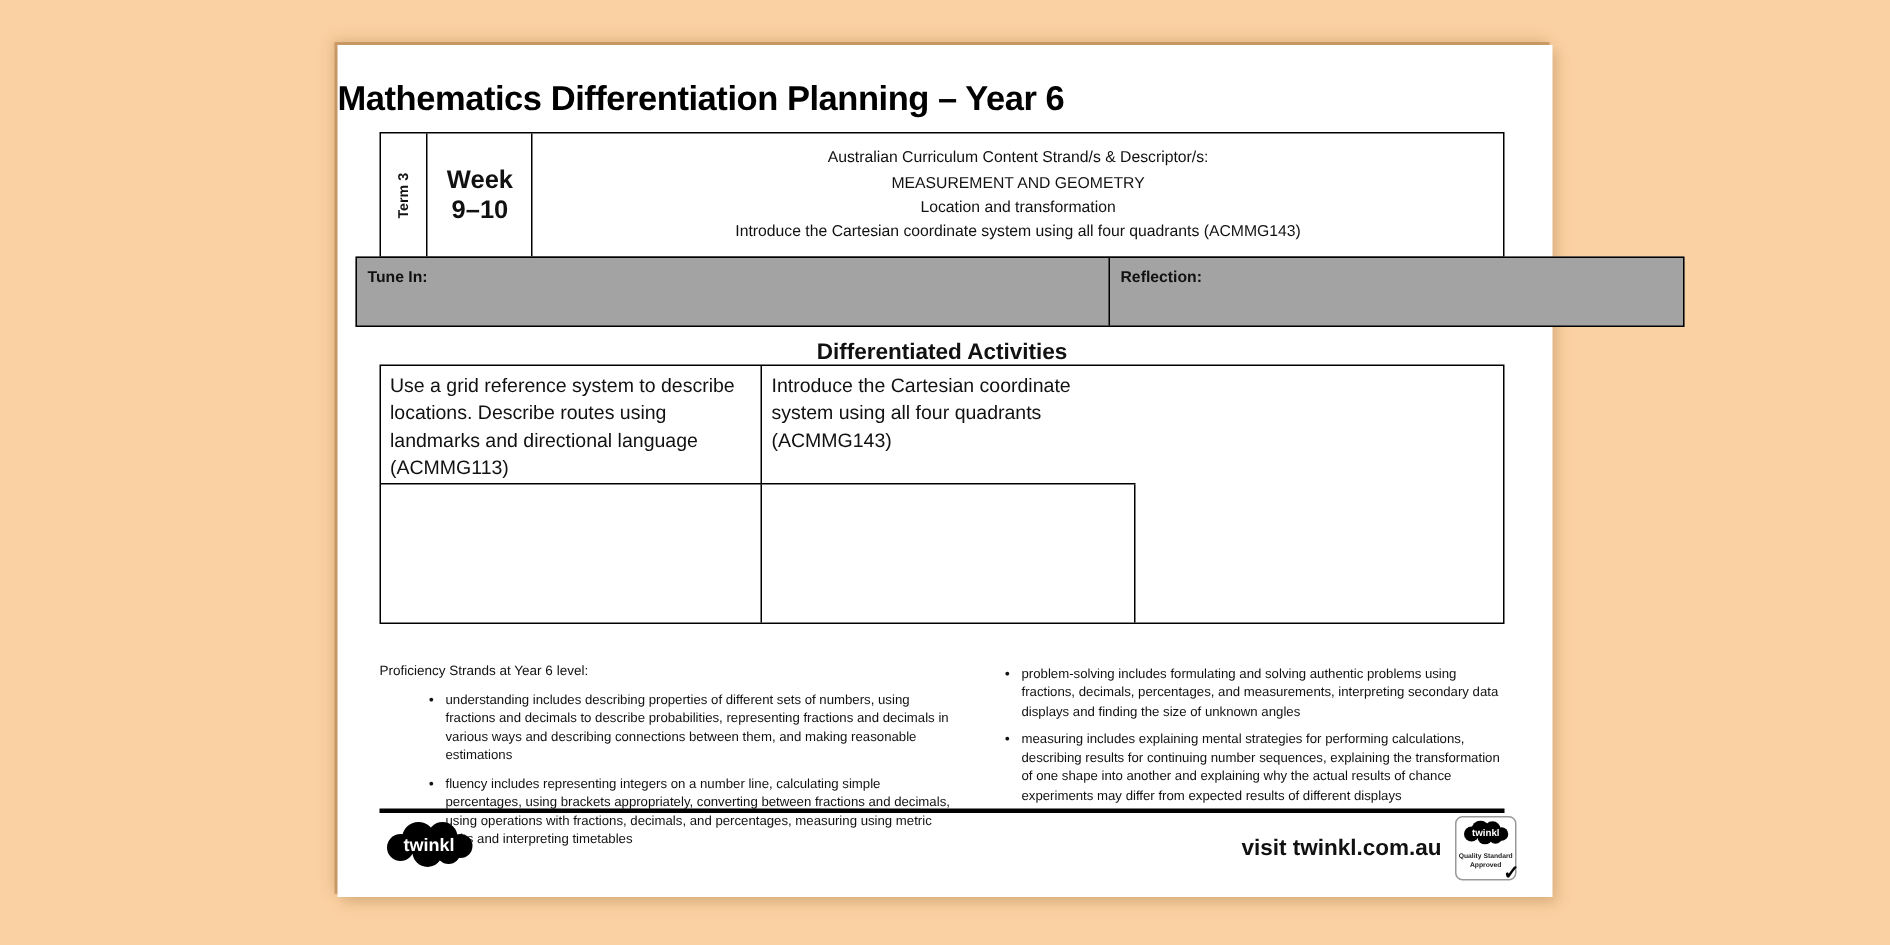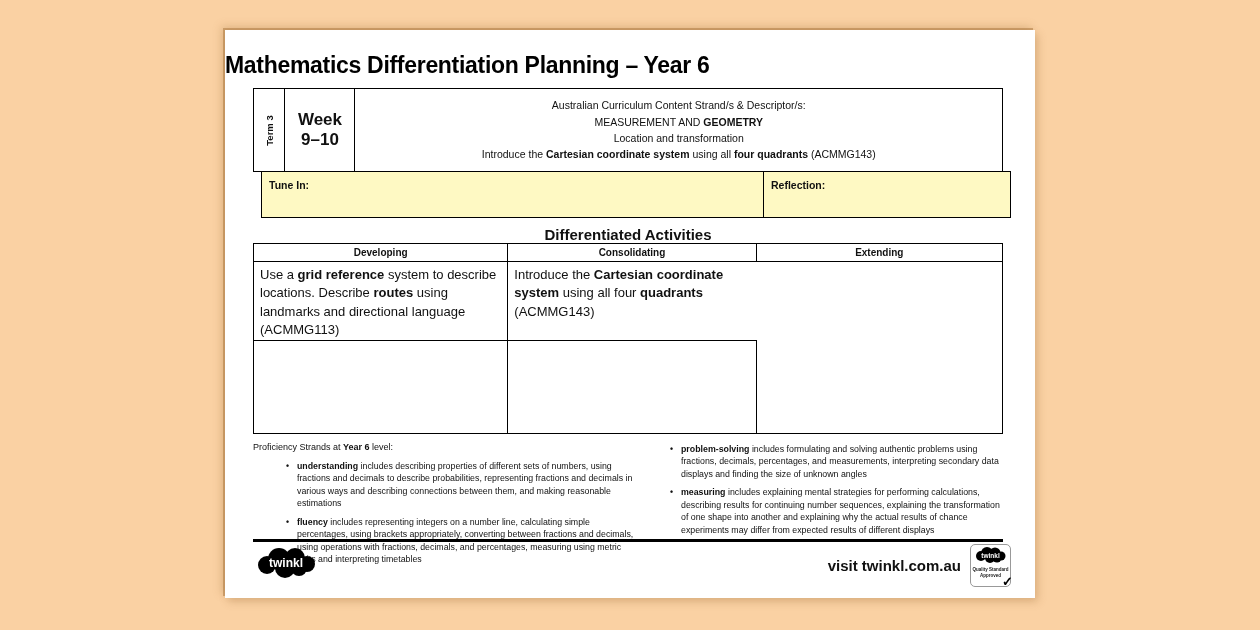--- a/index.html
+++ b/index.html
@@ -34,22 +34,22 @@
     flex:0 0 69px;border-right:1px solid #000;
     display:flex;flex-direction:column;align-items:center;justify-content:center;
     font-weight:bold;font-size:17px;line-height:1.2;
   }
   .hdr-curr{
     flex:1;display:flex;flex-direction:column;align-items:center;justify-content:center;
     text-align:center;font-size:10.5px;line-height:1.55;
   }
   
   .tune-row{
-    position:absolute;left:36px;top:141px;width:750px;height:47px;
-    display:flex;border:1px solid #000;box-sizing:border-box;background:#fef9c3;
+    position:absolute;left:12px;top:141px;width:886px;height:47px;
+    display:flex;border:1px solid #000;box-sizing:border-box;background:#a3a3a3;
   }
   .tune-cell{flex:0 0 502px;border-right:1px solid #000;padding:3px 7px;box-sizing:border-box;}
   .refl-cell{flex:1;padding:3px 7px;box-sizing:border-box;}
   .cell-label{font-weight:bold;font-size:10.5px;}
   
   .act-title{
     position:absolute;left:28px;top:196px;width:750px;text-align:center;
     font-weight:bold;font-size:15px;
   }
   .atable{
@@ -72,21 +72,21 @@
     font-size:8.8px;line-height:1.42;
   }
   .prof-left{width:382px;}
   .prof-right{width:345px;margin-left:23px;}
   .prof-intro{font-size:9px;margin:4px 0 5px 0;}
   .prof ul{list-style:none;margin:0;padding:0;}
   .prof-left ul{padding-left:33px;}
   .prof-right ul{padding-left:12px;}
   .prof li{position:relative;padding-left:11px;margin-bottom:4px;margin-top:6px;}
   .prof li::before{content:"\2022";position:absolute;left:0;top:0;font-weight:bold;}
-  .prof b, .abody1 b, .hdr-curr b, .prof-intro b{font-weight:bold;text-align:center;}
+  .prof b, .abody1 b, .hdr-curr b, .prof-intro b{font-weight:normal;text-align:center;}
   
   .rule{position:absolute;left:28px;top:509px;width:750px;height:3px;background:#000;}
   .logo{position:absolute;left:30px;top:517px;}
   .visit{
     position:absolute;left:540px;top:527px;width:196px;text-align:right;
     font-weight:bold;font-size:15px;
   }
   .badge{
     position:absolute;left:745px;top:514px;width:41px;height:43px;
     background:#fff;border:1px solid #999;border-radius:5px;box-sizing:border-box;
@@ -125,25 +125,20 @@
       <span class="cell-label">Tune In:</span>
     </div>
     <div class="refl-cell">
       <span class="cell-label">Reflection:</span>
     </div>
   </div>
 
   <div class="act-title">Differentiated Activities</div>
 
   <div class="atable">
-    <div class="arow ahead">
-      <div class="acell c1">Developing</div>
-      <div class="acell c2">Consolidating</div>
-      <div class="acell c3">Extending</div>
-    </div>
     <div class="arow abody1">
       <div class="acell c1"><span>Use a </span><b>grid reference</b><span> system to describe locations. Describe </span><b>routes</b><span> using landmarks and directional language (ACMMG113)</span></div>
       <div class="acell c2"><span>Introduce the </span><b>Cartesian coordinate system</b><span> using all four </span><b>quadrants</b><span> (ACMMG143)</span></div>
     </div>
     <div class="arow abody2">
       <div class="acell c1"></div>
       <div class="acell c2"></div>
       <div class="acell c3"></div>
     </div>
   </div>

